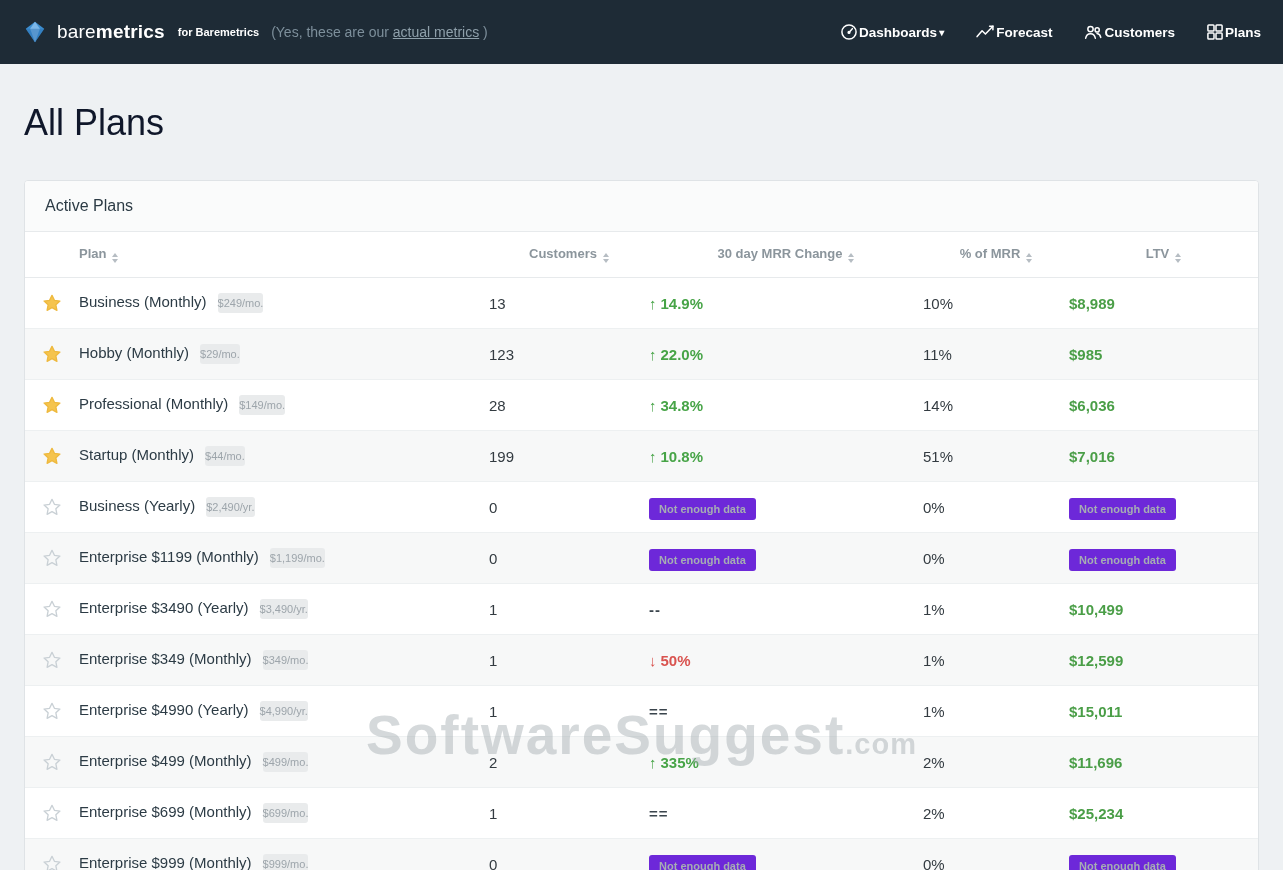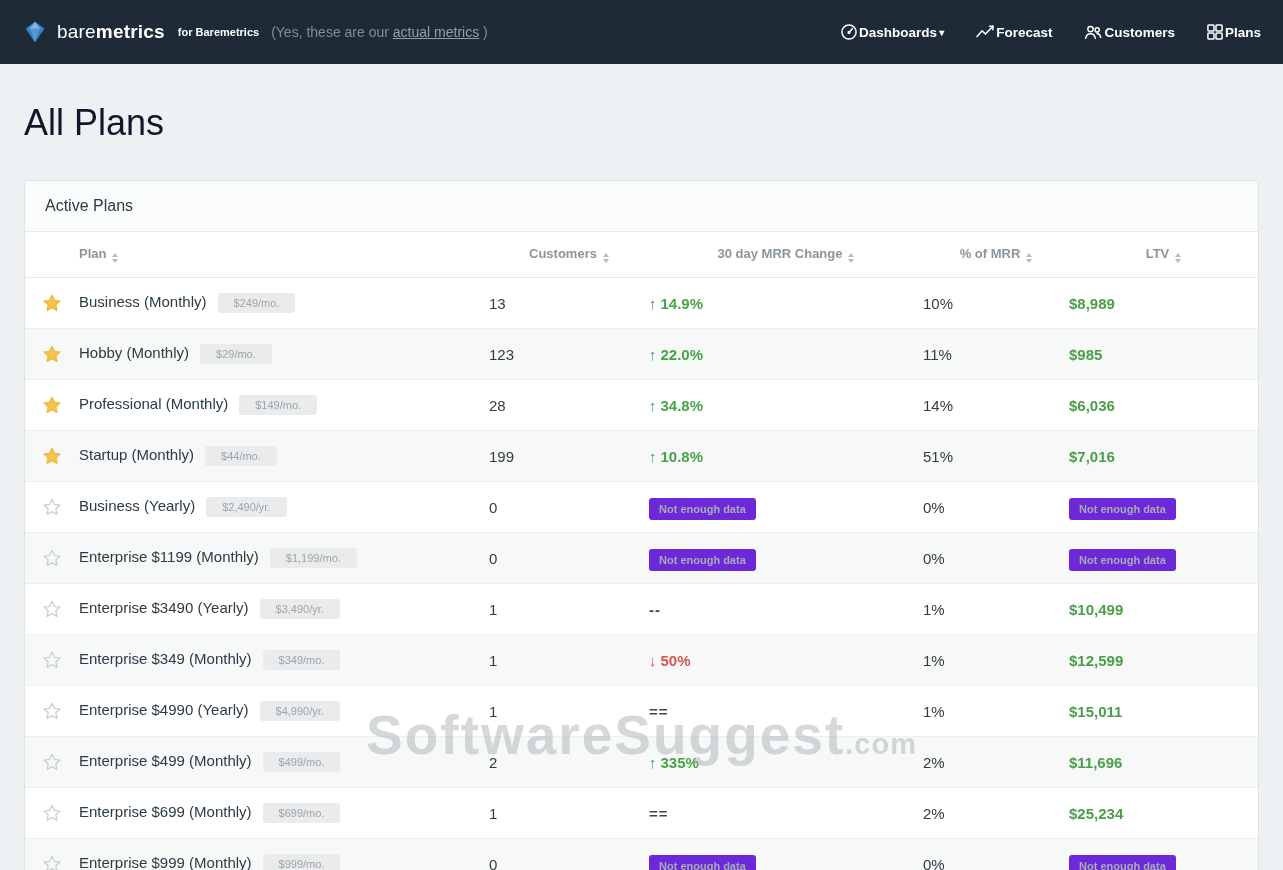--- a/index.html
+++ b/index.html
@@ -92,21 +92,21 @@
   .star path { fill: none; stroke: #c9d0d5; stroke-width: 1.6; stroke-linejoin: round; }
   .star.starred path { fill: #f5c44e; stroke: #eeb93e; }
 
   .plan-cell { display: flex; align-items: flex-start; gap: 11px; }
   .plan-name { color: #2c3b45; cursor: pointer; }
   .price-badge {
     font-size: 11px;
     color: #9da5ab;
     background: #e9ebec;
     border-radius: 3px;
-    padding: 4px 16px;
+    padding: 4px 0;
     white-space: nowrap;
   }
 
   .cell.center { text-align: left; color: #333b41; }
   .arrow { font-weight: 700; margin-right: 4px; font-size: 15px; }
   .arrow.up, .chg.up { color: #47a447; }
   .arrow.down, .chg.down { color: #d9534f; }
   .chg { font-weight: 700; }
   .neutral { color: #3a444c; font-weight: 700; letter-spacing: 1px; }
   .nodata {

